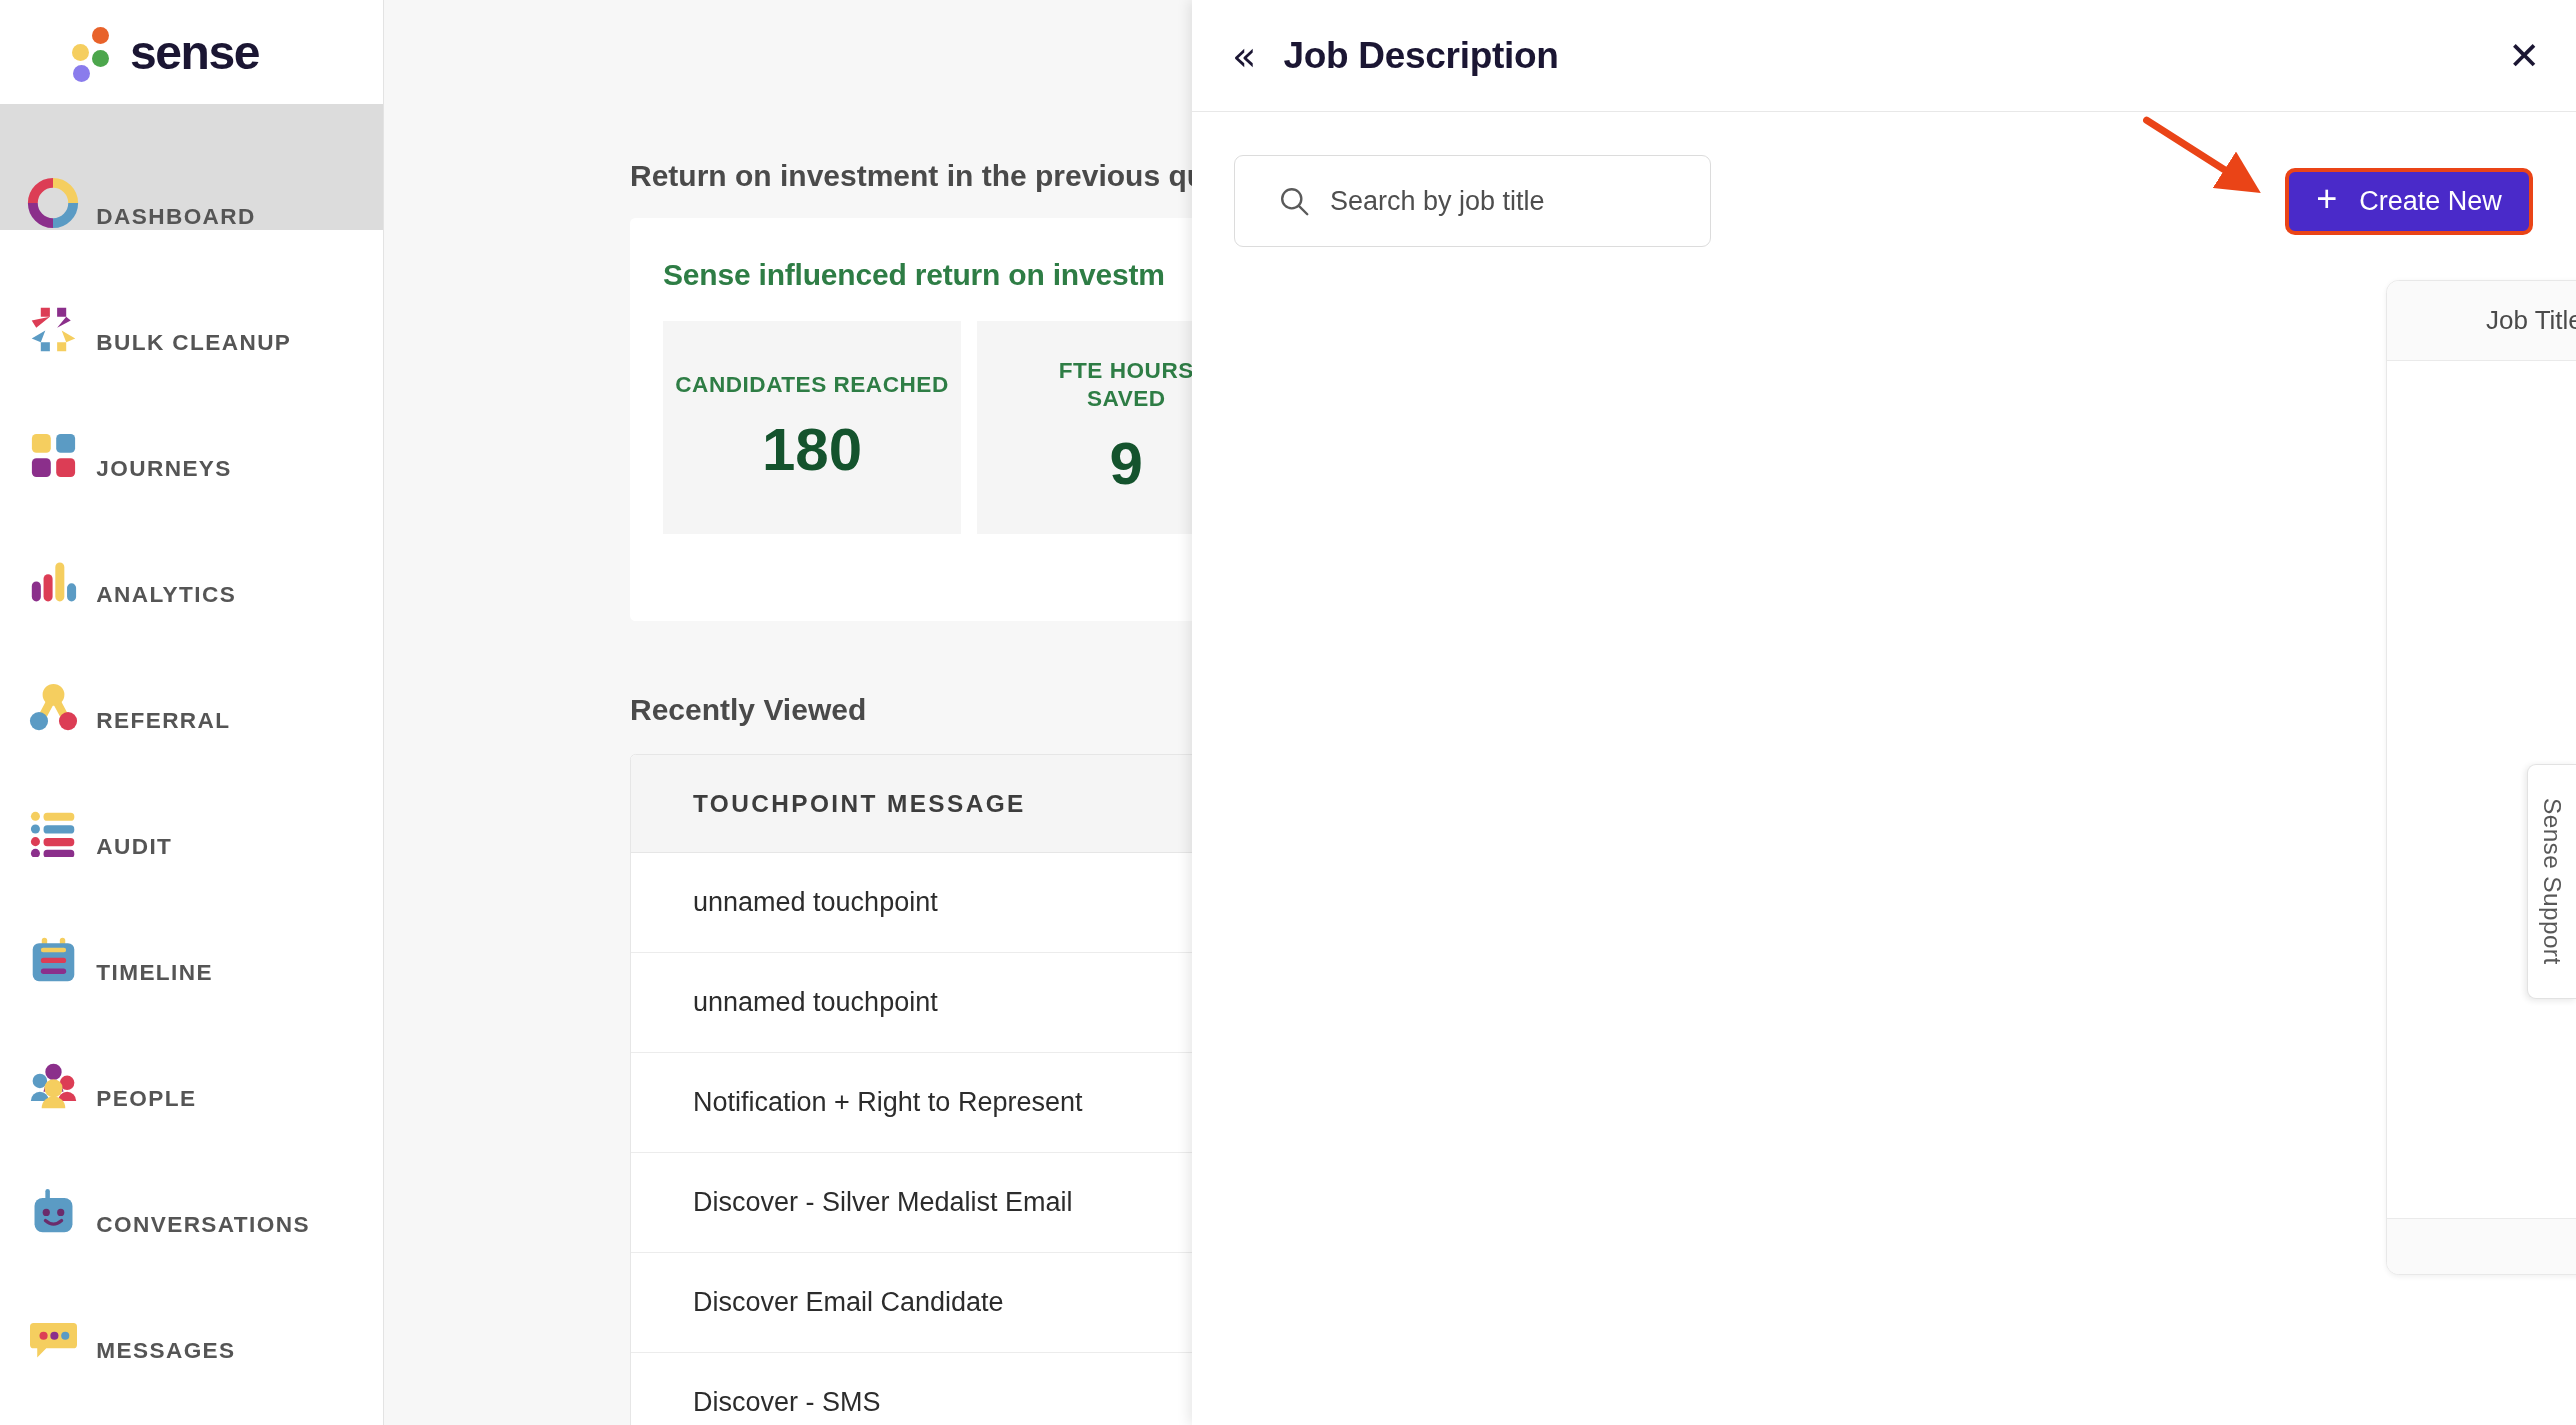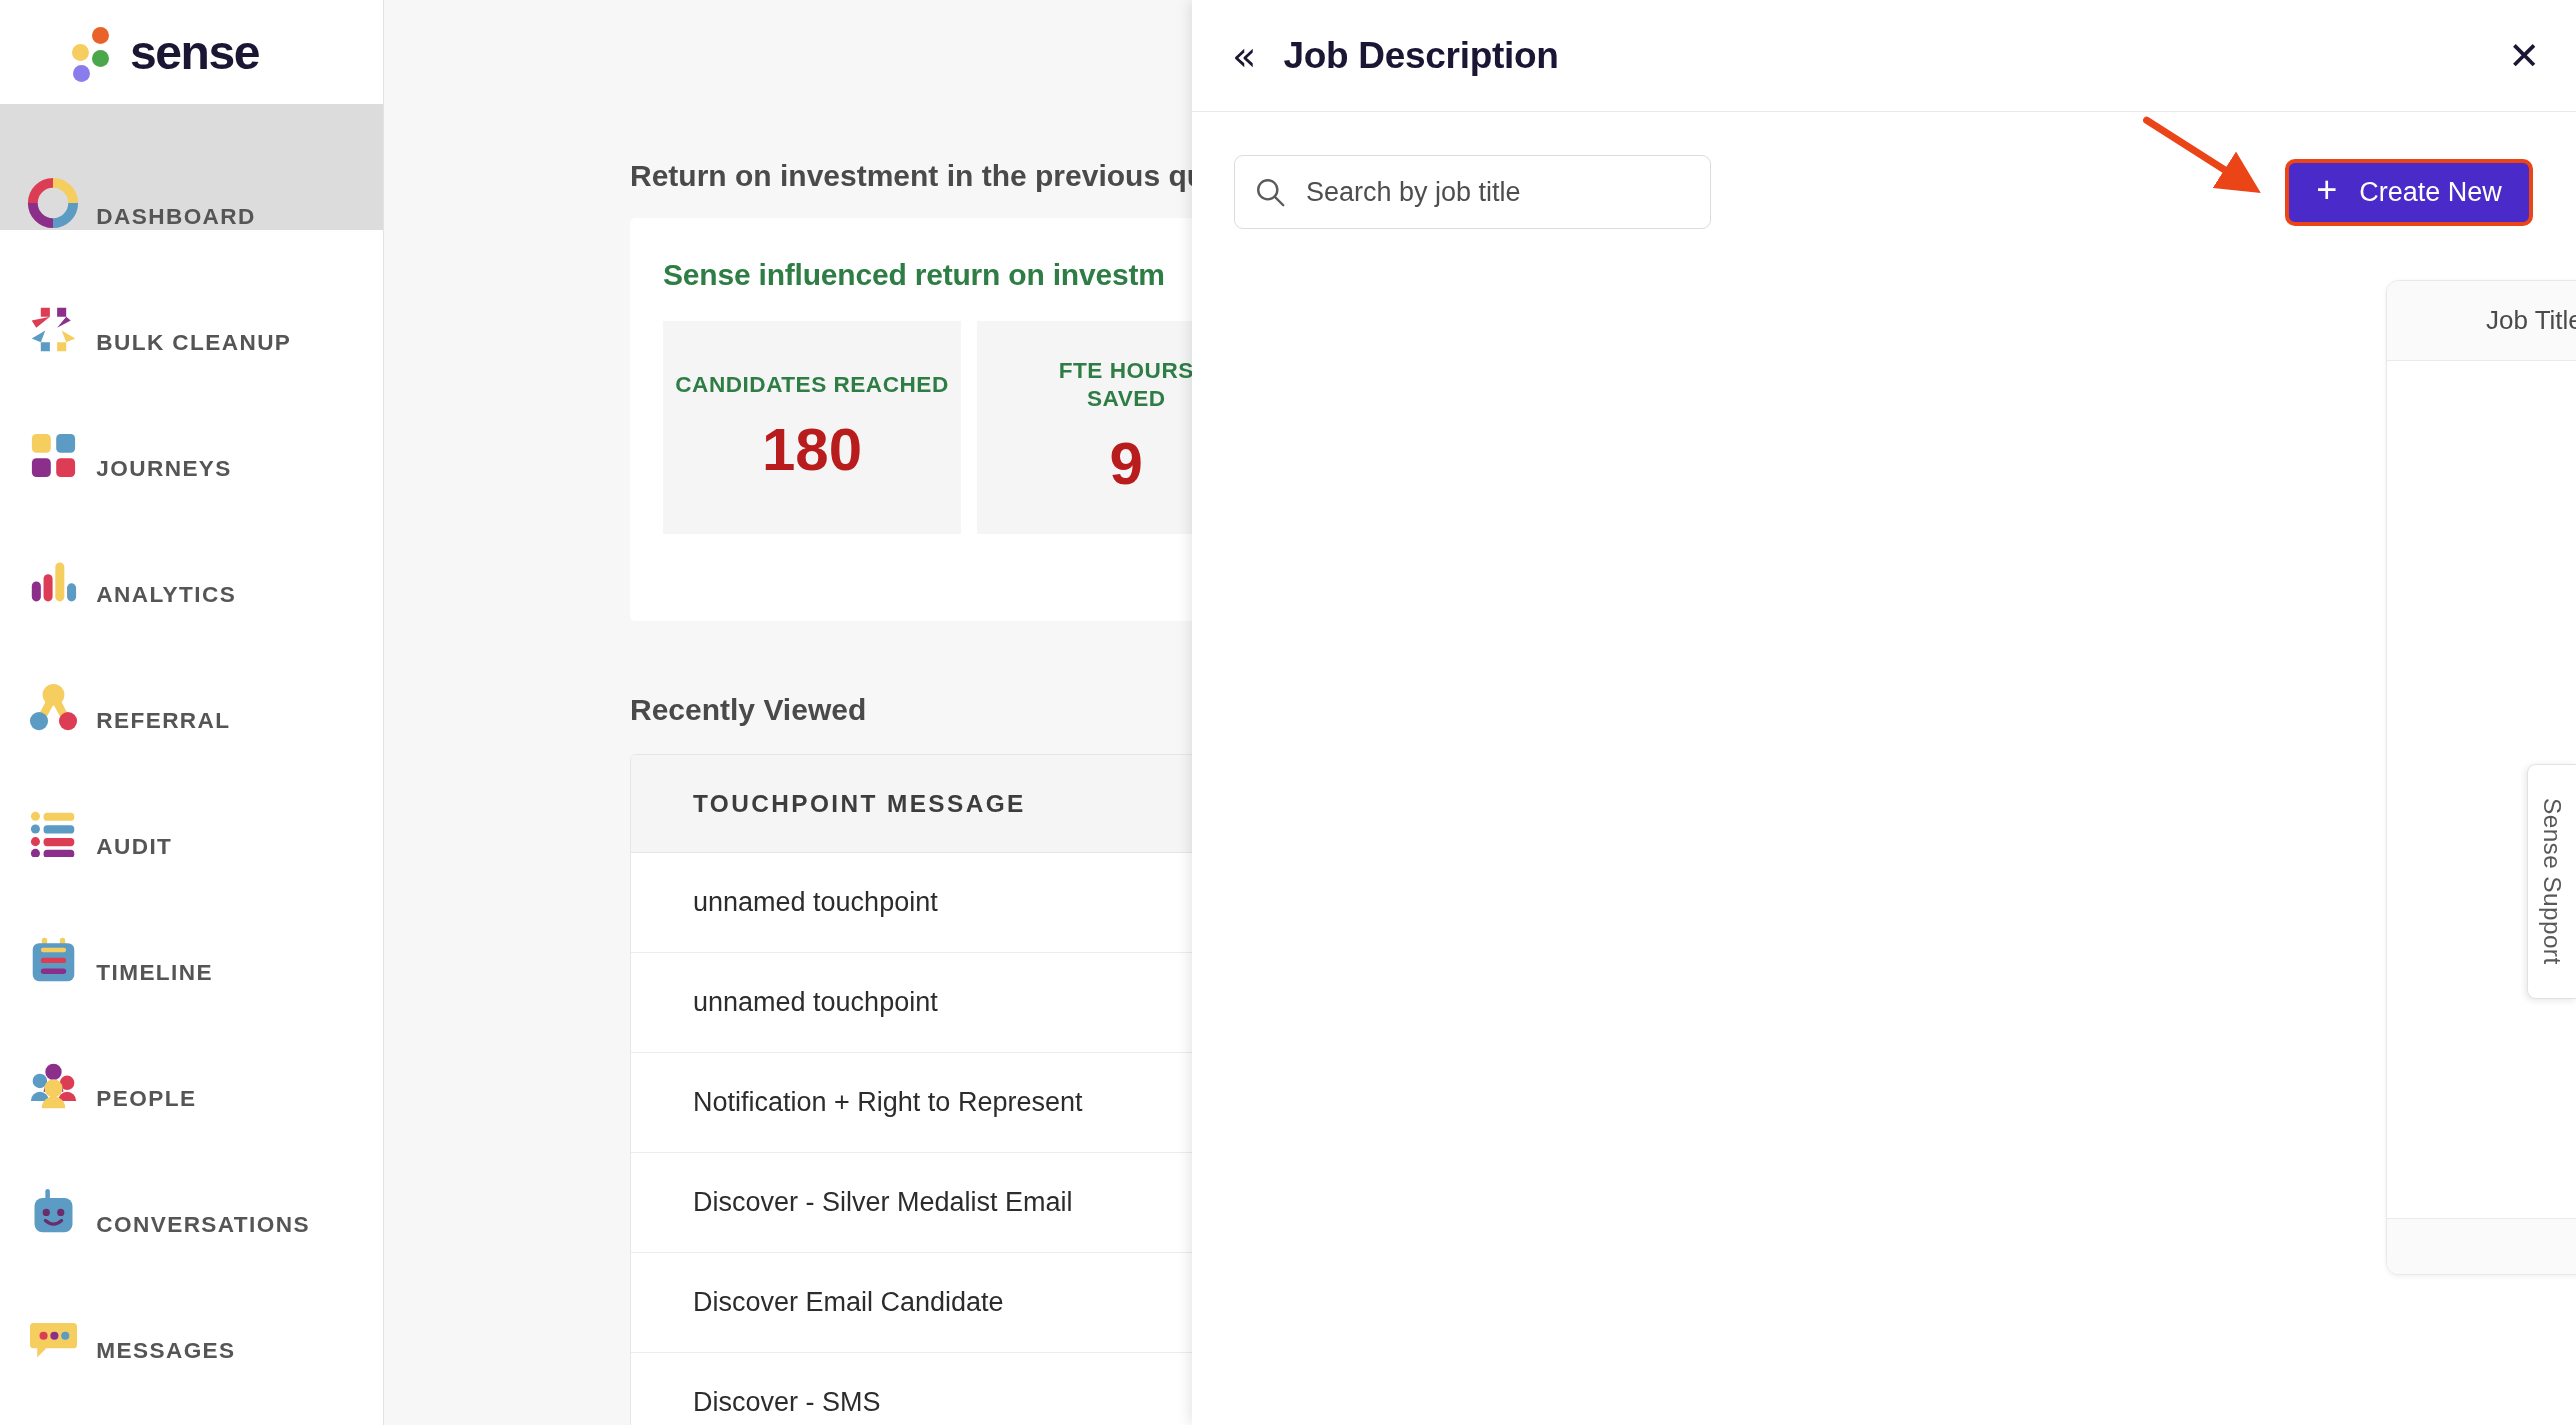--- a/index.html
+++ b/index.html
@@ -56,21 +56,21 @@
   }
   .kpi-row { display:flex; gap:16.3px; padding:29px 0 0 33px; }
   .kpi {
     width:298px; height:213px; background:#f5f5f5;
     display:flex; flex-direction:column; align-items:center; justify-content:center;
   }
   .kpi-label {
     font-size:22.6px; font-weight:bold; color:#2E7D45; letter-spacing:0.5px;
     text-align:center; line-height:1.25; text-transform:uppercase;
   }
-  .kpi-value { font-size:60px; font-weight:bold; color:#b91c1c; margin-top:16.3px; }
+  .kpi-value { font-size:60px; font-weight:bold; color:#14532d; margin-top:16.3px; }
 
   #rv-title { position:absolute; top:693px; left:0; }
   #rv-card {
     position:absolute; top:754px; left:246px; width:1013px;
     background:#ffffff; border:0.9px solid #e6e6e6; border-radius:5.4px; overflow:hidden;
   }
   #rv-head {
     height:98px; background:#f5f5f5; border-bottom:0.9px solid #e6e6e6;
     display:flex; align-items:center; padding-left:62px;
   }
@@ -99,22 +99,22 @@
   #modal-title { font-size:37px; font-weight:bold; color:#1b1633; letter-spacing:-0.3px; }
   #modal-close {
     margin-left:auto; font-size:38px; color:#1b1633; cursor:pointer; line-height:1;
     font-family:"DejaVu Sans", sans-serif;
   }
 
   #toolbar {
     display:flex; align-items:center; padding:43px 43px 0 42px;
   }
   #search-box {
-    width:477px; height:74px; border:0.9px solid #dcdcdc; border-radius:9px;
-    display:flex; align-items:center; padding-left:20px; background:#fff;
+    width:477px; height:92px; border:0.9px solid #dcdcdc; border-radius:9px;
+    display:flex; align-items:center; padding-left:44px; background:#fff;
   }
   .search-glyph { width:31px; height:31px; flex:0 0 31px; margin-right:20px; }
   #search-input {
     border:none; outline:none; font-size:27px; color:#4a4a4a; background:transparent;
     width:344px; font-family:"Liberation Sans", sans-serif;
   }
   #search-input::placeholder { color:#4e4e4e; }
 
   #create-new-wrap { margin-left:auto; position:relative; }
   #create-new {

